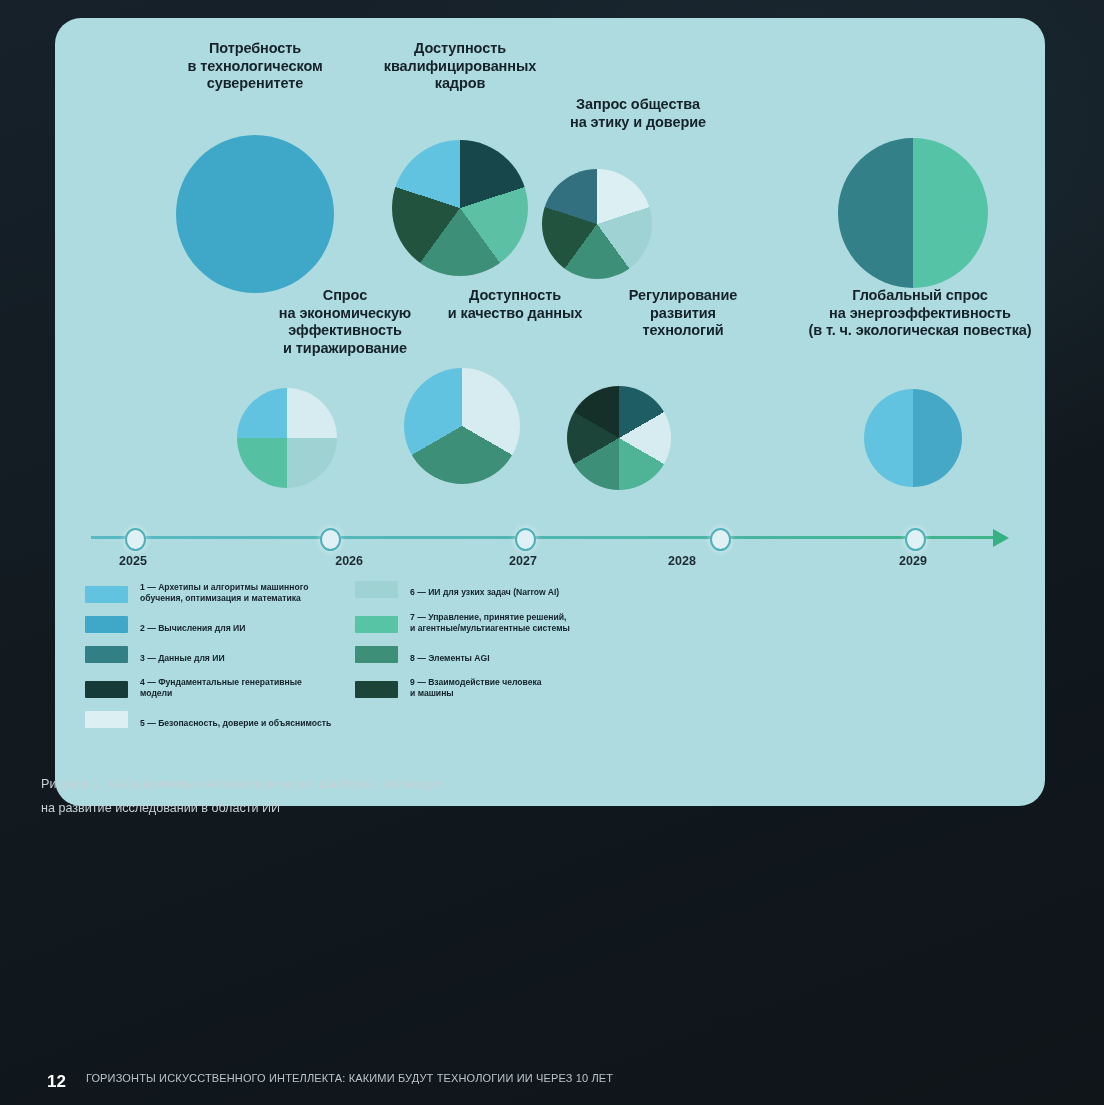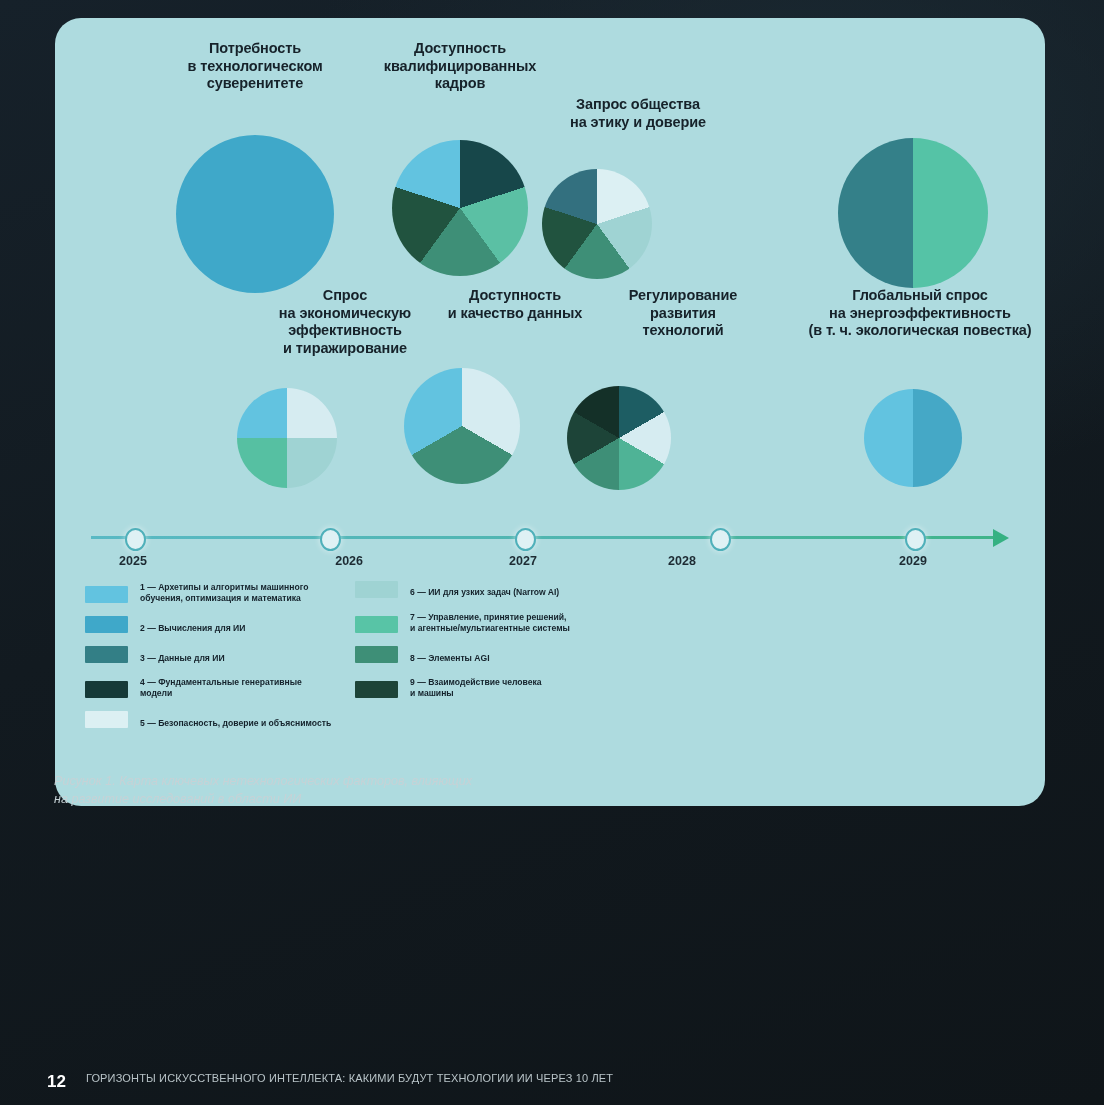--- a/index.html
+++ b/index.html
@@ -74,22 +74,22 @@
     width:43px;height:17px;flex:0 0 43px;margin-right:12px;margin-top:1px;
     border-radius:1px;
   }
   .legend-text{
     color:#14222b;font-size:8.6px;line-height:10.6px;font-weight:600;
     white-space:pre-line;padding-top:2px;
   }
 
   
   .caption{
-    position:absolute;left:54px;top:772px;width:560px;
-    color:#c6d2d6;font-size:12.6px;line-height:18px;white-space:pre-line;font-style:italic;
+    position:absolute;left:41px;top:772px;width:560px;
+    color:#c6d2d6;font-size:12.6px;line-height:24px;white-space:pre-line;
   }
   .footer{position:absolute;left:47px;top:1072px;display:flex;align-items:flex-start;}
   .footer-pg{color:#ffffff;font-size:17px;font-weight:700;margin-right:20px;}
   .footer-txt{color:#b9c4c8;font-size:11px;letter-spacing:.15px;}
 </style>
 </head>
 <body>
 
 <div class="page-bg"></div>
 

